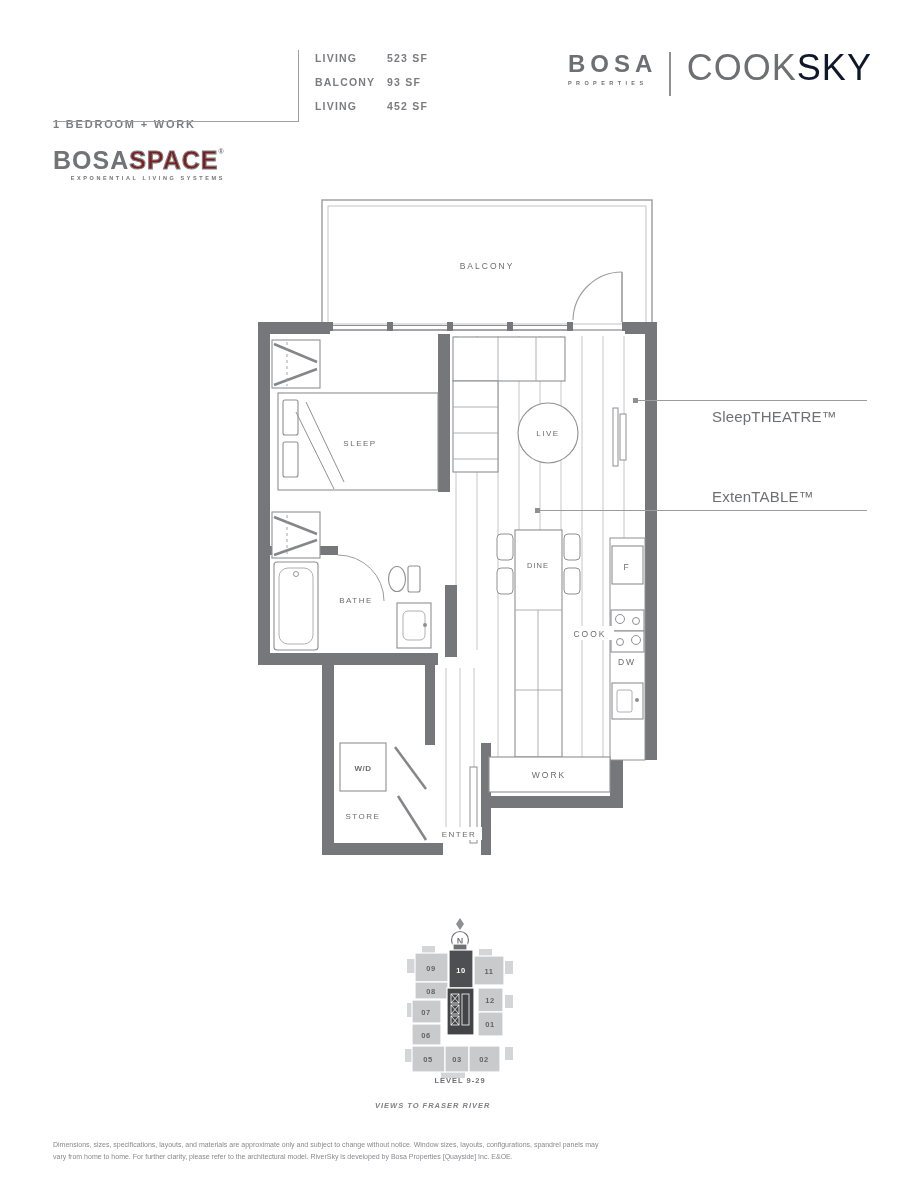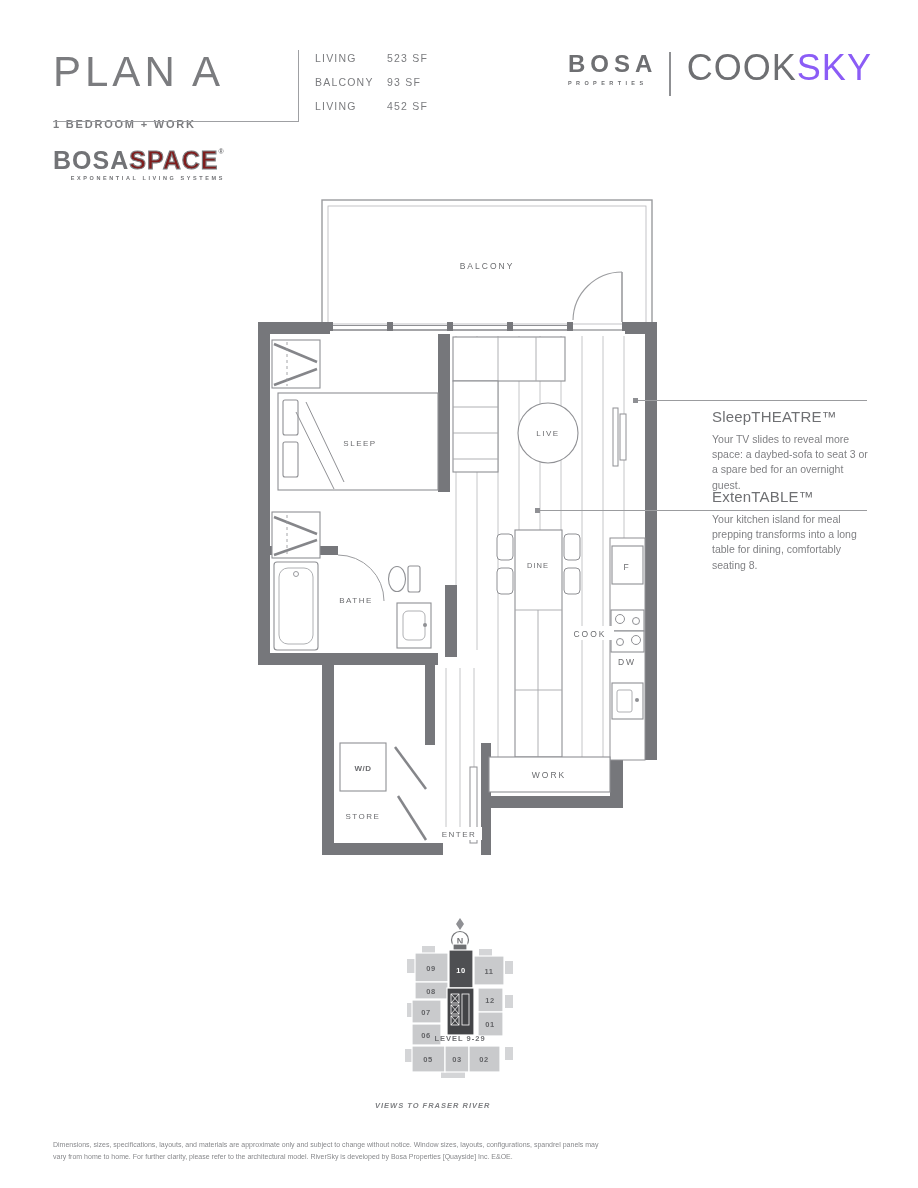--- a/index.html
+++ b/index.html
@@ -7,59 +7,58 @@
     position:relative;width:918px;height:1188px;background:#fff;overflow:hidden;
     font-family:"Liberation Sans",sans-serif;color:#77787b;
   }
   .abs{position:absolute;}
   
   .plan-title{left:53px;top:48px;font-size:42px;font-weight:400;letter-spacing:4px;color:#7b7c7f;}
   .plan-type{left:53px;top:118px;font-size:11px;font-weight:bold;letter-spacing:1.8px;color:#7b7c7f;}
   .h-rule{left:53px;top:121px;width:245px;height:1px;background:#9fa0a3;}
   .v-rule{left:298px;top:50px;width:1px;height:72px;background:#9fa0a3;}
   .stats{left:315px;top:52px;width:180px;}
-  .stat-row{display:flex;margin-bottom:12px;font-size:10.5px;font-weight:normal;letter-spacing:1.2px;color:#7b7c7f;}
+  .stat-row{display:flex;margin-bottom:12px;font-size:10.5px;font-weight:bold;letter-spacing:1.2px;color:#7b7c7f;}
   .stat-label{width:72px;}
   
   .brand{left:568px;top:52px;display:flex;align-items:flex-start;}
   .bosa-block{text-align:left;}
   .bosa-word{font-size:24px;font-weight:800;letter-spacing:5px;color:#6e6f72;line-height:1;}
   .bosa-props{font-size:5.5px;font-weight:bold;letter-spacing:4.4px;color:#6e6f72;margin-top:4px;}
   .brand-divider{width:1.5px;height:44px;background:#8f9093;margin:0 16px 0 12px;}
   .riversky{font-size:36px;line-height:40px;letter-spacing:1px;white-space:nowrap;margin-top:-4px;}
   .river{color:#6e6f72;font-weight:400;}
-  .sky{color:#8b5cf6;font-weight:400;}
+  .sky{color:#0f172a;font-weight:400;}
   
   .bosaspace{left:53px;top:148px;width:180px;}
   .bs-line{font-size:25px;font-weight:800;letter-spacing:1px;line-height:1;white-space:nowrap;}
   .bs-solid{color:#727376;}
   .bs-outline{color:#7f1d1d;-webkit-text-stroke:1.1px #7e7f83;}
   .bs-reg{font-size:7px;vertical-align:top;color:#727376;}
   .bs-tagline{font-size:5.5px;font-weight:bold;letter-spacing:2.6px;color:#727376;margin-top:2px;text-align:right;width:172px;}
   .callout-title{font-size:15px;color:#6f7073;letter-spacing:0.2px;}
   .callout-body{font-size:10.5px;line-height:1.45;color:#808184;width:156px;}
   
-  .kp-level{left:385px;top:1034px;width:150px;text-align:center;font-size:7.5px;font-weight:bold;letter-spacing:1px;color:#6d6e71;}
+  .kp-level{left:385px;top:1076px;width:150px;text-align:center;font-size:7.5px;font-weight:bold;letter-spacing:1px;color:#6d6e71;}
   .kp-caption{left:375px;top:1101px;width:170px;text-align:left;font-size:7.5px;font-style:italic;font-weight:bold;letter-spacing:1px;color:#7f8083;}
   
   .disclaimer{left:53px;top:1139px;width:556px;font-size:7px;line-height:1.65;color:#88898c;}
   
   svg text{font-family:"Liberation Sans",sans-serif;fill:#6b6c6f;}
   .lbl{font-size:8px;letter-spacing:1.5px;}
   .lbl-big{font-size:8.5px;letter-spacing:2px;}
   .lbl-bold{font-size:8px;font-weight:bold;letter-spacing:0.5px;}
   .kp-num{font-size:7.5px;font-weight:bold;fill:#626366;letter-spacing:0.5px;}
   .kp-num-w{font-size:7.5px;font-weight:bold;fill:#ffffff;letter-spacing:0.5px;}
 </style>
 </head>
 <body>
 
 <div id="page">
 
-  <div class="abs plan-title">PLAN A</div>
   <div class="abs plan-type">1 BEDROOM + WORK</div>
   <div class="abs h-rule"></div>
   <div class="abs v-rule"></div>
 
   <div class="abs stats">
     <div class="stat-row">
       <span class="stat-label">LIVING</span>
       <span class="stat-value">523 SF</span>
     </div>
     <div class="stat-row">
@@ -250,25 +249,23 @@
     <g>
       <rect x="393" y="208" width="5" height="5" fill="#8f9094"></rect>
       <line x1="398" y1="210.5" x2="627" y2="210.5" stroke="#9b9c9f" stroke-width="1"></line>
       <rect x="295" y="318" width="5" height="5" fill="#8f9094"></rect>
       <line x1="300" y1="320.5" x2="627" y2="320.5" stroke="#9b9c9f" stroke-width="1"></line>
     </g>
   </svg>
 
   <div class="abs" style="left:712px;top:408px;z-index:2;">
     <div class="callout-title">SleepTHEATRE™</div>
-    <div class="callout-body" style="margin-top:7px;">Your TV slides to reveal more space: a daybed-sofa to seat 3 or a spare bed for an overnight guest.</div>
   </div>
   <div class="abs" style="left:712px;top:488px;z-index:2;">
     <div class="callout-title">ExtenTABLE™</div>
-    <div class="callout-body" style="margin-top:7px;">Your kitchen island for meal prepping transforms into a long table for dining, comfortably seating 8.</div>
   </div>
 
   <svg class="abs" style="left:395px;top:915px;" width="130" height="165" viewBox="0 0 130 165">
 
     <g>
       <polygon points="65,3 69,9 65,15 61,9" fill="#8f9094"></polygon>
       <circle cx="65" cy="25" r="8.5" fill="none" stroke="#77787b" stroke-width="1.2"></circle>
       <text x="65" y="28.5" text-anchor="middle" style="font-size:9px;font-weight:bold;fill:#77787b;">N</text>
     </g>
 

